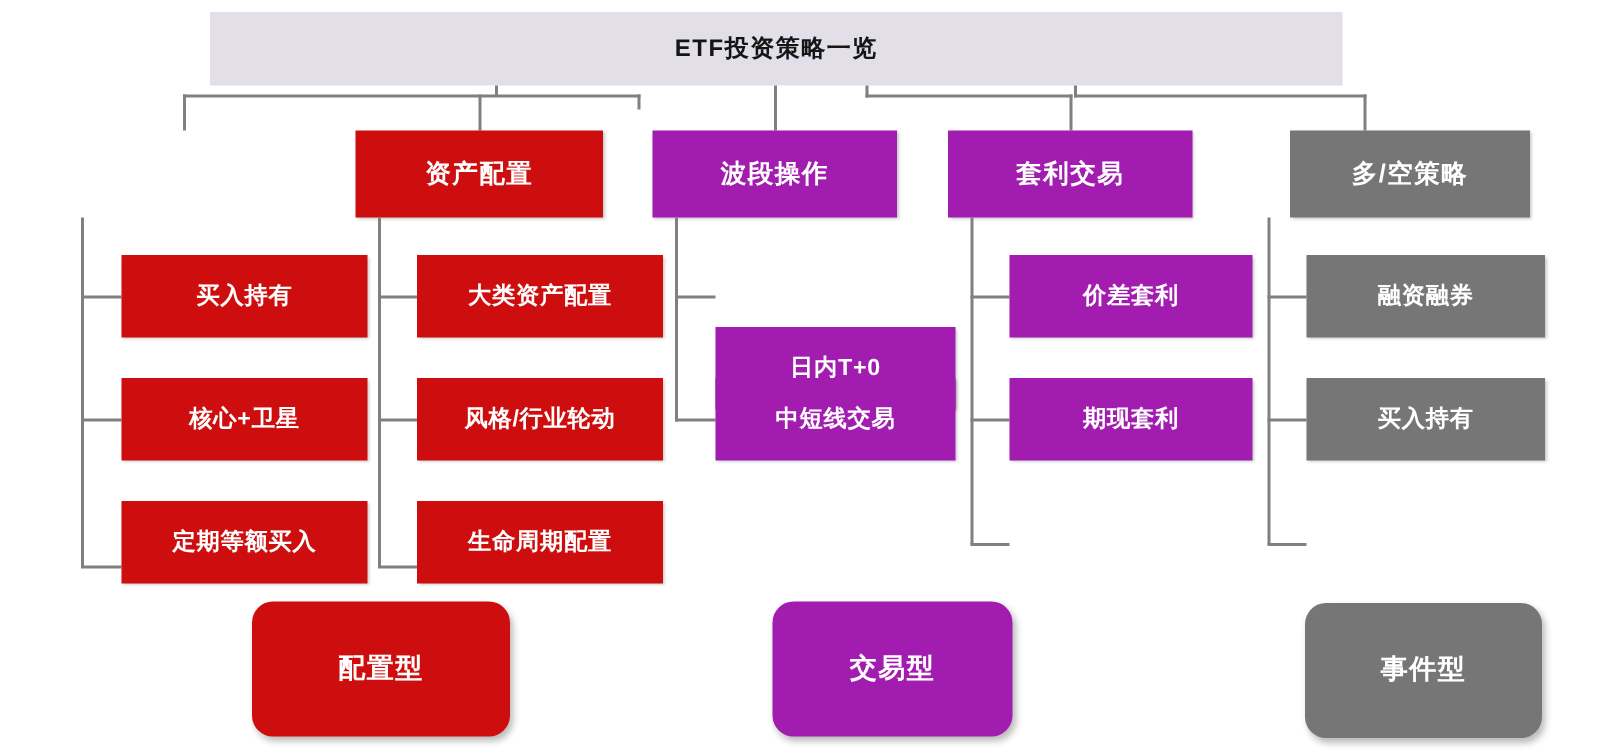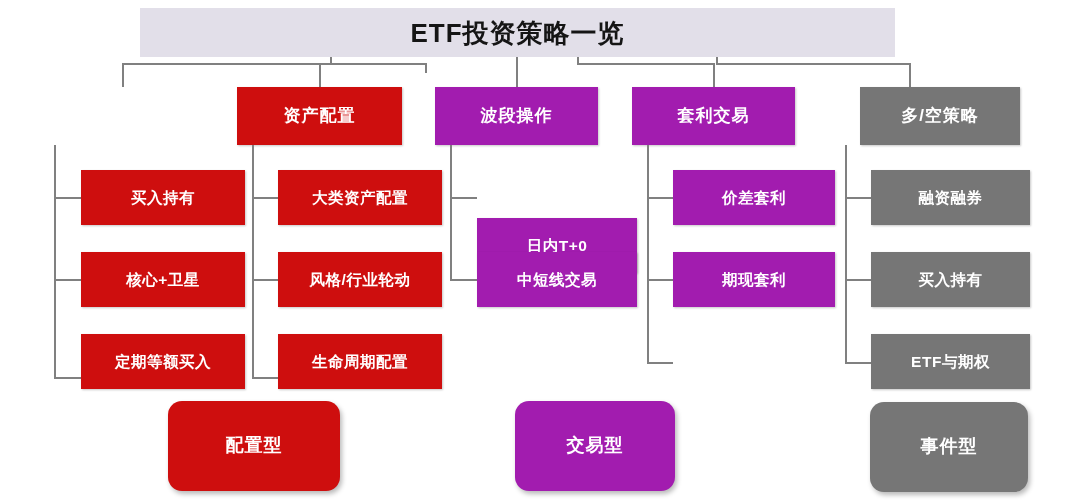--- a/index.html
+++ b/index.html
@@ -25,21 +25,21 @@
     top: 8px;
     width: 755px;
     height: 49px;
     background: #e2dfe9;
     display: flex;
     align-items: center;
     justify-content: center;
     box-sizing: border-box;
   }
   .title-bar .title-text {
-    font-size: 26px;
+    font-size: 16px;
     font-weight: bold;
     color: #151515;
     letter-spacing: 1px;
     line-height: 1;
   }
 
   
   .node {
     position: absolute;
     display: flex;
@@ -142,19 +142,18 @@
   <div class="node level2 c-blue" style="left:673px; top:170px; width:162px;">价差套利</div>
   <div class="node level2 c-blue" style="left:673px; top:252px; width:162px;">期现套利</div>
 
   <div class="node level1 c-grey" style="left:860px; top:87px; width:160px;">多/空策略</div>
   <div class="ln ln-v" style="left:845px; top:145px; height:218px;"></div>
   <div class="ln ln-h" style="left:845px; top:197px; width:26px;"></div>
   <div class="ln ln-h" style="left:845px; top:279px; width:26px;"></div>
   <div class="ln ln-h" style="left:845px; top:362px; width:26px;"></div>
   <div class="node level2 c-grey" style="left:871px; top:170px; width:159px;">融资融券</div>
   <div class="node level2 c-grey" style="left:871px; top:252px; width:159px;">买入持有</div>
-  <div class="node level2 c-grey" style="left:871px; top:334px; width:159px;">ETF与期权</div>
 
   <div class="node summary c-red" style="left:168px; top:401px; width:172px;">配置型</div>
   <div class="node summary c-blue" style="left:515px; top:401px; width:160px;">交易型</div>
   <div class="node summary c-grey" style="left:870px; top:402px; width:158px;">事件型</div>
 
 </div>
 
 </body></html>

